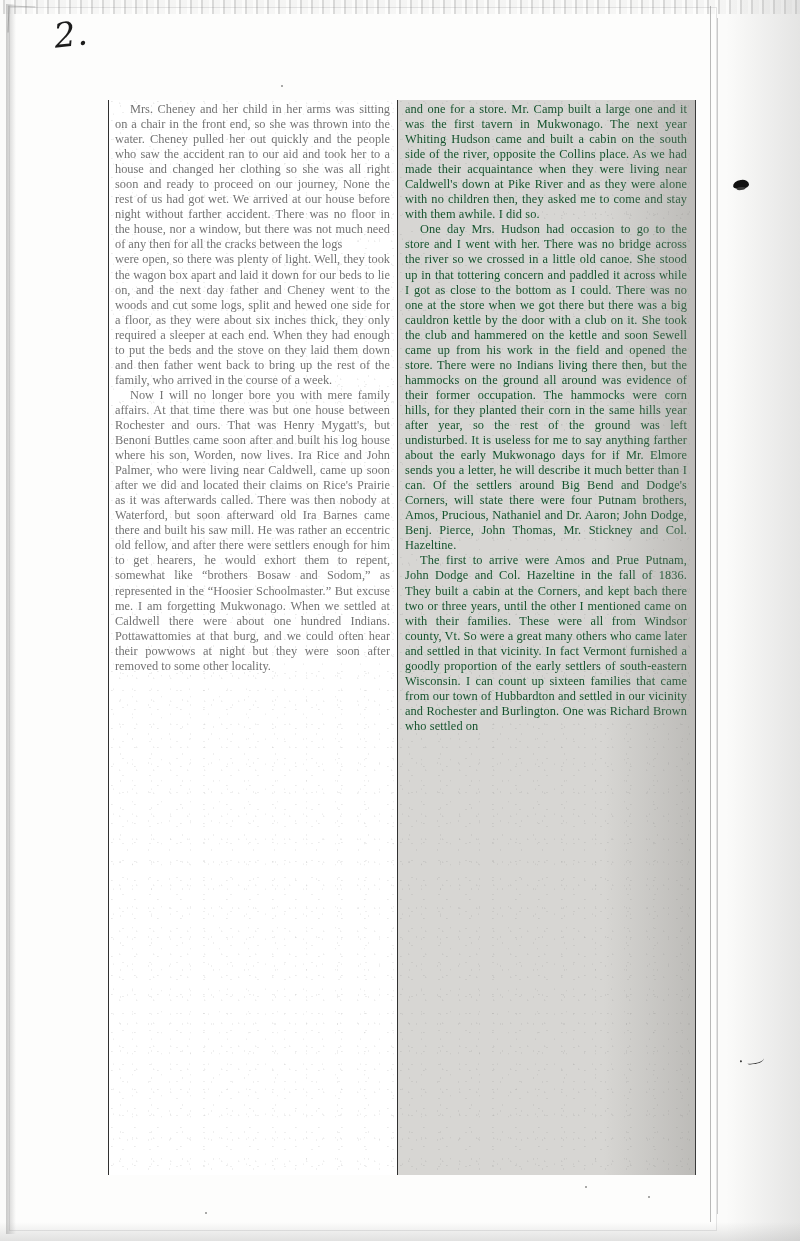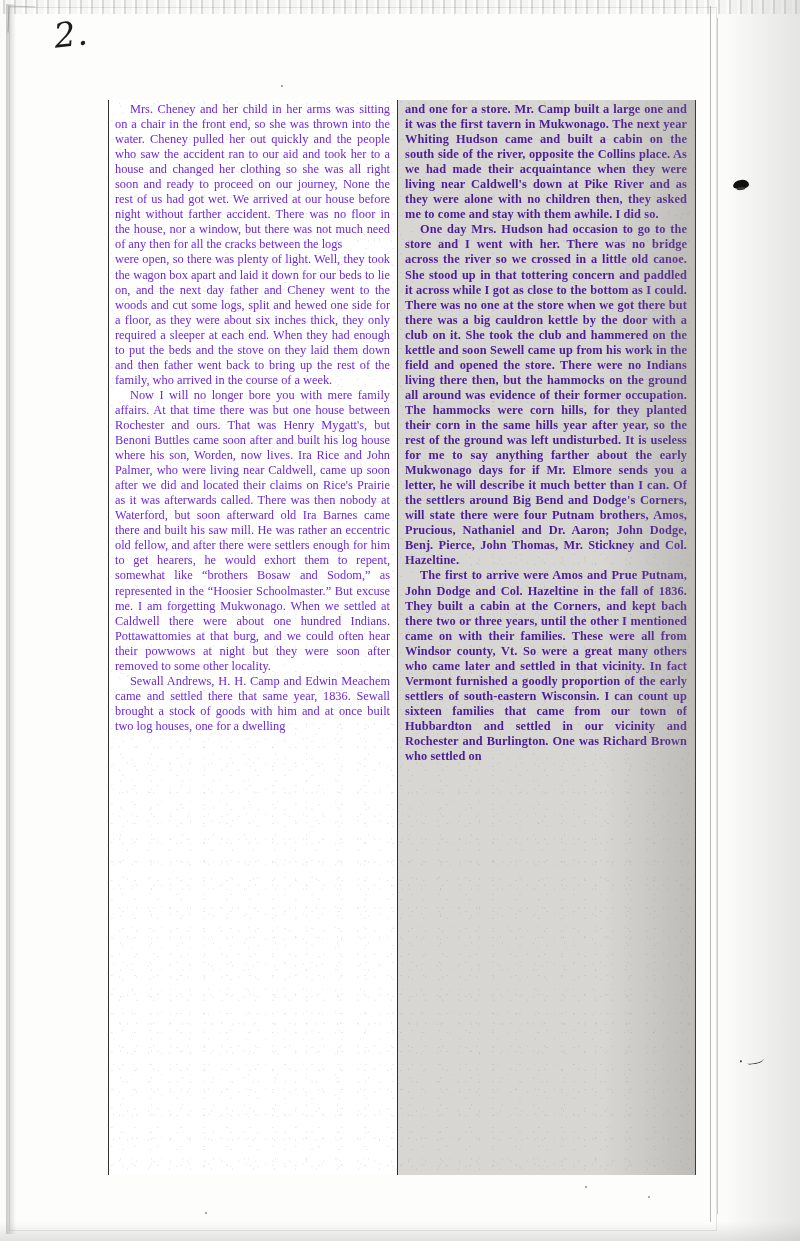--- a/index.html
+++ b/index.html
@@ -111,41 +111,41 @@
     top: 100px;
     width: 588px;
     height: 1075px;
     display: flex;
   }
   .col {
     position: relative;
     box-sizing: border-box;
     font-size: 12.35px;
     line-height: 15.05px;
-    color: #6d28d9;
+    color: #737373;
     text-align: justify;
     text-justify: inter-word;
     hyphens: none;
     overflow: hidden;
   }
   .col-left {
     width: 289px;
     padding: 2px 7px 0 6px;
     background: #ffffff;
     border-left: 1.4px solid #303030;
   }
   .col-right {
     width: 299px;
     padding: 2px 8px 0 7px;
     
     background: #d7d6d3;
     border-left: 1.4px solid #303030;
     border-right: 1.4px solid #3a3a3a;
-    font-weight: 700;
-    color: #4c1d95;
+    font-weight: 400;
+    color: #14532d;
   }
   .col-right .para { letter-spacing: .1px; }
 
   .para {
     margin: 0;
     text-indent: 15px;
   }
   .para.cont { text-indent: 0; }
 
   
@@ -256,21 +256,20 @@
   <div class="corner-fold"></div>
 
   <div class="page-number">2.</div>
 
   <div class="clipping">
 
     <div class="col col-left">
       <p class="para">Mrs. Cheney and her child in her arms was sitting on a chair in the front end, so she was thrown into the water. Cheney pulled her out quickly and the people who saw the accident ran to our aid and took her to a house and changed her clothing so she was all right soon and ready to proceed on our journey, None the rest of us had got wet. We arrived at our house before night without farther accident. There was no floor in the house, nor a window, but there was not much need of any then for all the cracks between the logs</p>
       <p class="para cont struck">were open, so there was plenty of light. Well, they took the wagon box apart and laid it down for our beds to lie on, and the next day father and Cheney went to the woods and cut some logs, split and hewed one side for a floor, as they were about six inches thick, they only required a sleeper at each end. When they had enough to put the beds and the stove on they laid them down and then father went back to bring up the rest of the family, who arrived in the course of a week.</p>
       <p class="para">Now I will no longer bore you with mere family affairs. At that time there was but one house between Rochester and ours. That was Henry Mygatt's, but Benoni Buttles came soon after and built his log house where his son, Worden, now lives. Ira Rice and John Palmer, who were living near Caldwell, came up soon after we did and located their claims on Rice's Prairie as it was afterwards called. There was then nobody at Waterford, but soon afterward old Ira Barnes came there and built his saw mill. He was rather an eccentric old fellow, and after there were settlers enough for him to get hearers, he would exhort them to repent, somewhat like “brothers Bosaw and Sodom,” as represented in the “Hoosier Schoolmaster.” But excuse me. I am forgetting Mukwonago. When we settled at Caldwell there were about one hundred Indians. Pottawattomies at that burg, and we could often hear their powwows at night but they were soon after removed to some other locality.</p>
-      <p class="para">Sewall Andrews, H. H. Camp and Edwin Meachem came and settled there that same year, 1836. Sewall brought a stock of goods with him and at once built two log houses, one for a dwelling</p>
       <div class="speckle"></div>
     </div>
 
     <div class="col col-right">
       <p class="para cont">and one for a store. Mr. Camp built a large one and it was the first tavern in Mukwonago. The next year Whiting Hudson came and built a cabin on the south side of the river, opposite the Collins place. As we had made their acquaintance when they were living near Caldwell's down at Pike River and as they were alone with no children then, they asked me to come and stay with them awhile. I did so.</p>
       <p class="para">One day Mrs. Hudson had occasion to go to the store and I went with her. There was no bridge across the river so we crossed in a little old canoe. She stood up in that tottering concern and paddled it across while I got as close to the bottom as I could. There was no one at the store when we got there but there was a big cauldron kettle by the door with a club on it. She took the club and hammered on the kettle and soon Sewell came up from his work in the field and opened the store. There were no Indians living there then, but the hammocks on the ground all around was evidence of their former occupation. The hammocks were corn hills, for they planted their corn in the same hills year after year, so the rest of the ground was left undisturbed. It is useless for me to say anything farther about the early Mukwonago days for if Mr. Elmore sends you a letter, he will describe it much better than I can. Of the settlers around Big Bend and Dodge's Corners, will state there were four Putnam brothers, Amos, Prucious, Nathaniel and Dr. Aaron; John Dodge, Benj. Pierce, John Thomas, Mr. Stickney and Col. Hazeltine.</p>
       <p class="para">The first to arrive were Amos and Prue Putnam, John Dodge and Col. Hazeltine in the fall of 1836. They built a cabin at the Corners, and kept bach there two or three years, until the other I mentioned came on with their families. These were all from Windsor county, Vt. So were a great many others who came later and settled in that vicinity. In fact Vermont furnished a goodly proportion of the early settlers of south-eastern Wisconsin. I can count up sixteen families that came from our town of Hubbardton and settled in our vicinity and Rochester and Burlington. One was Richard Brown who settled on</p>
       <div class="speckle"></div>
       <div class="grime-right"></div>
     </div>

